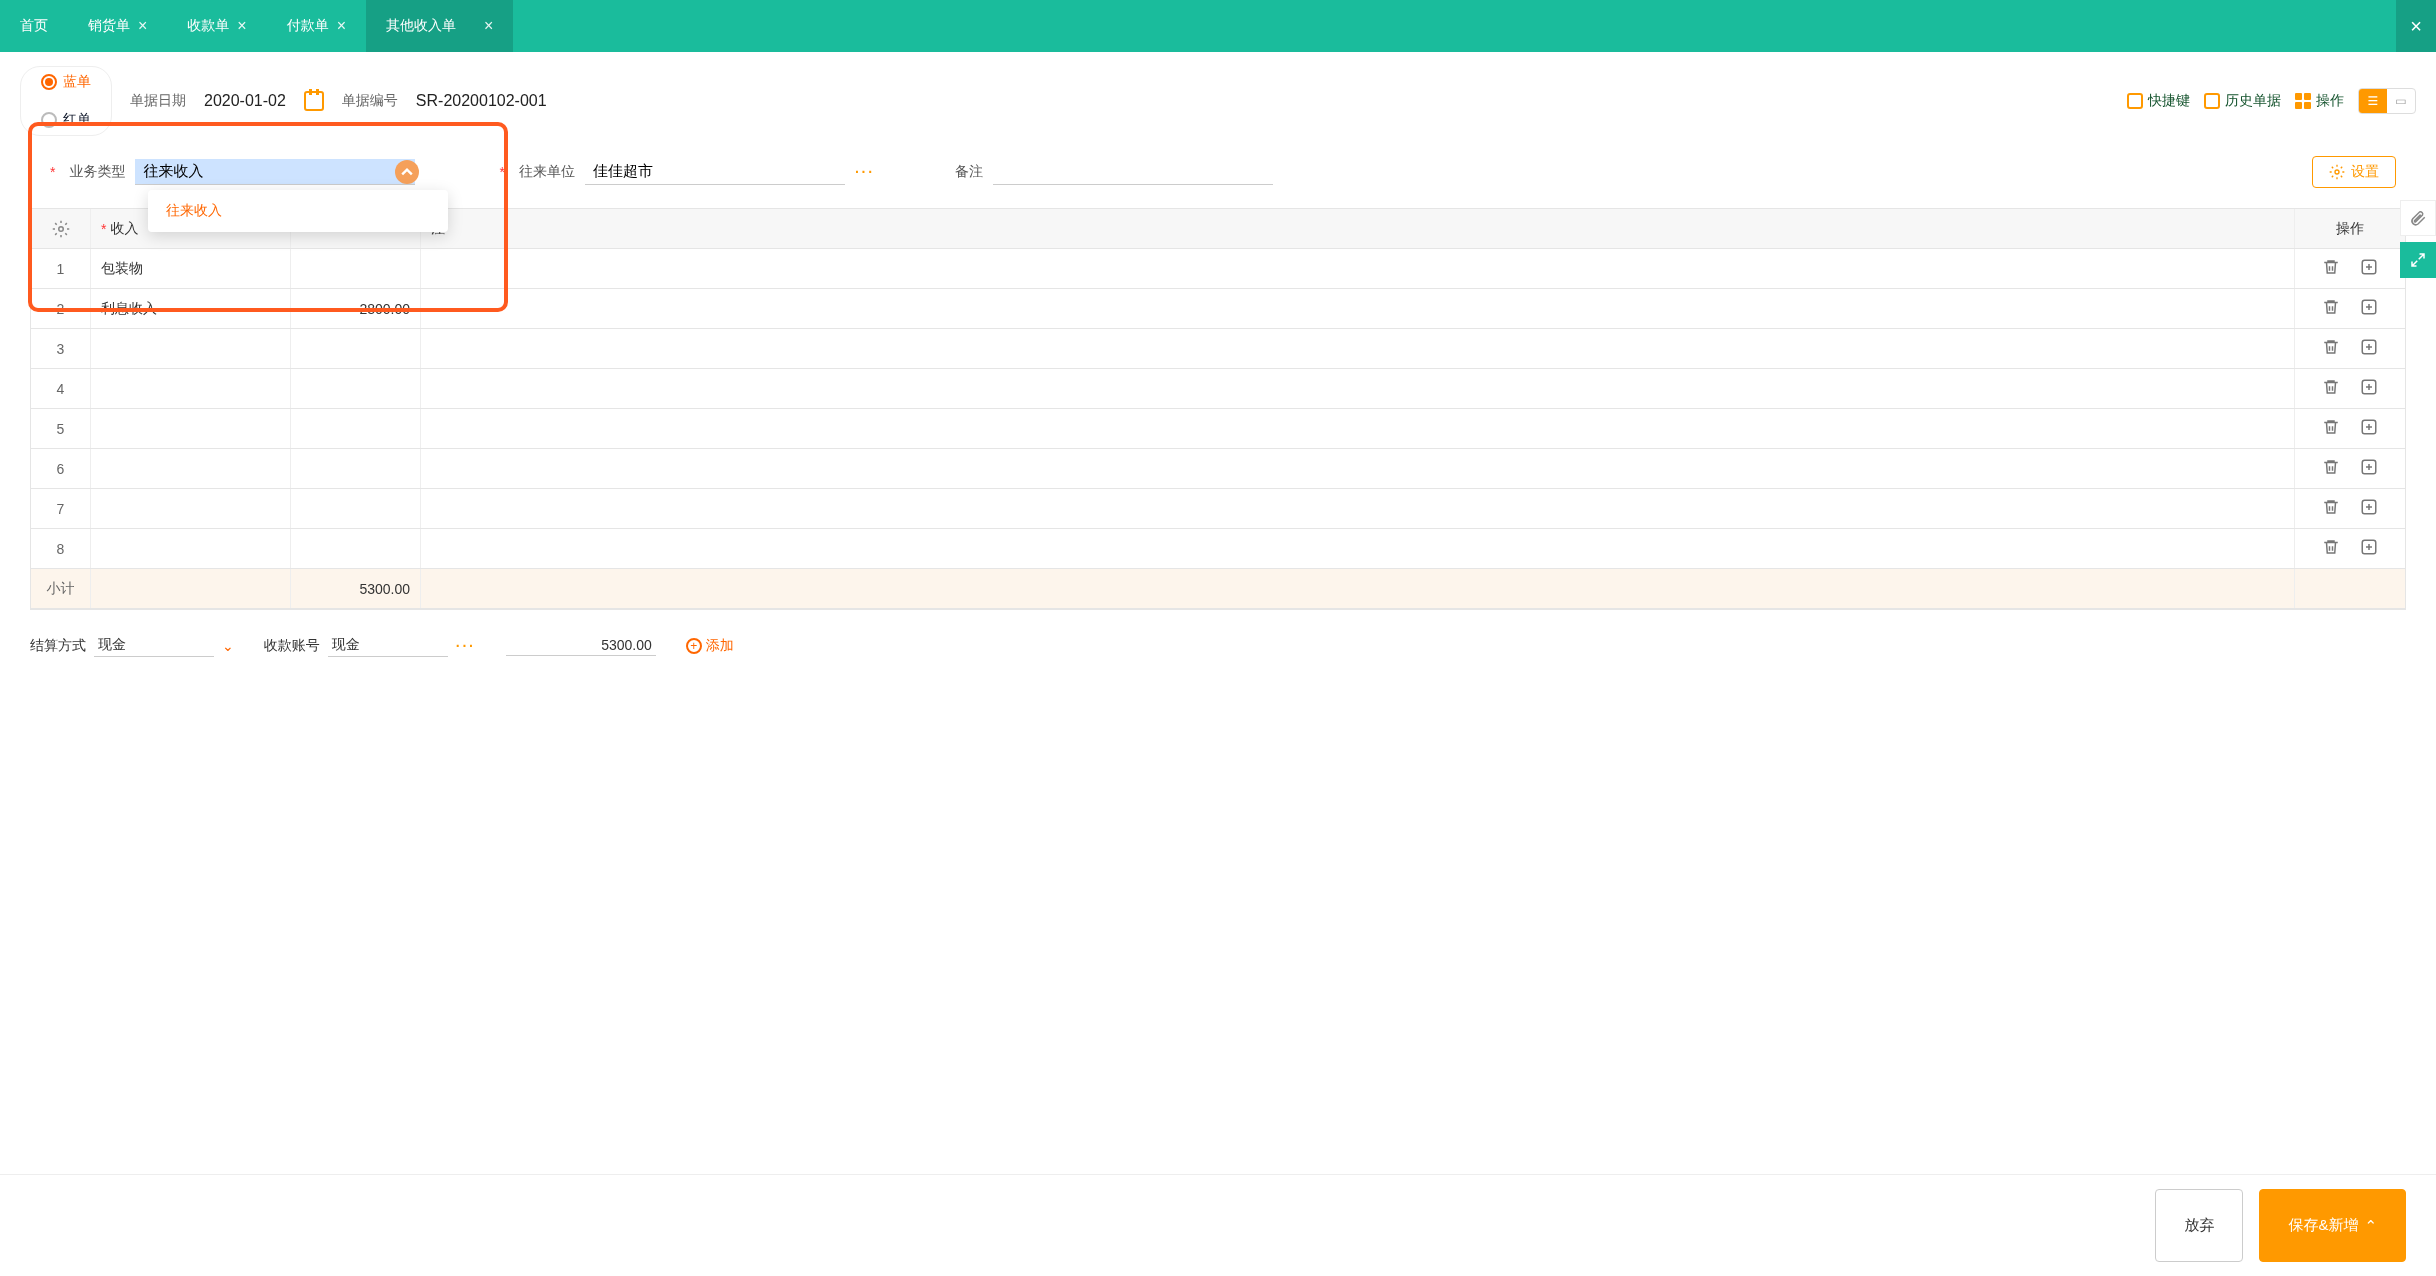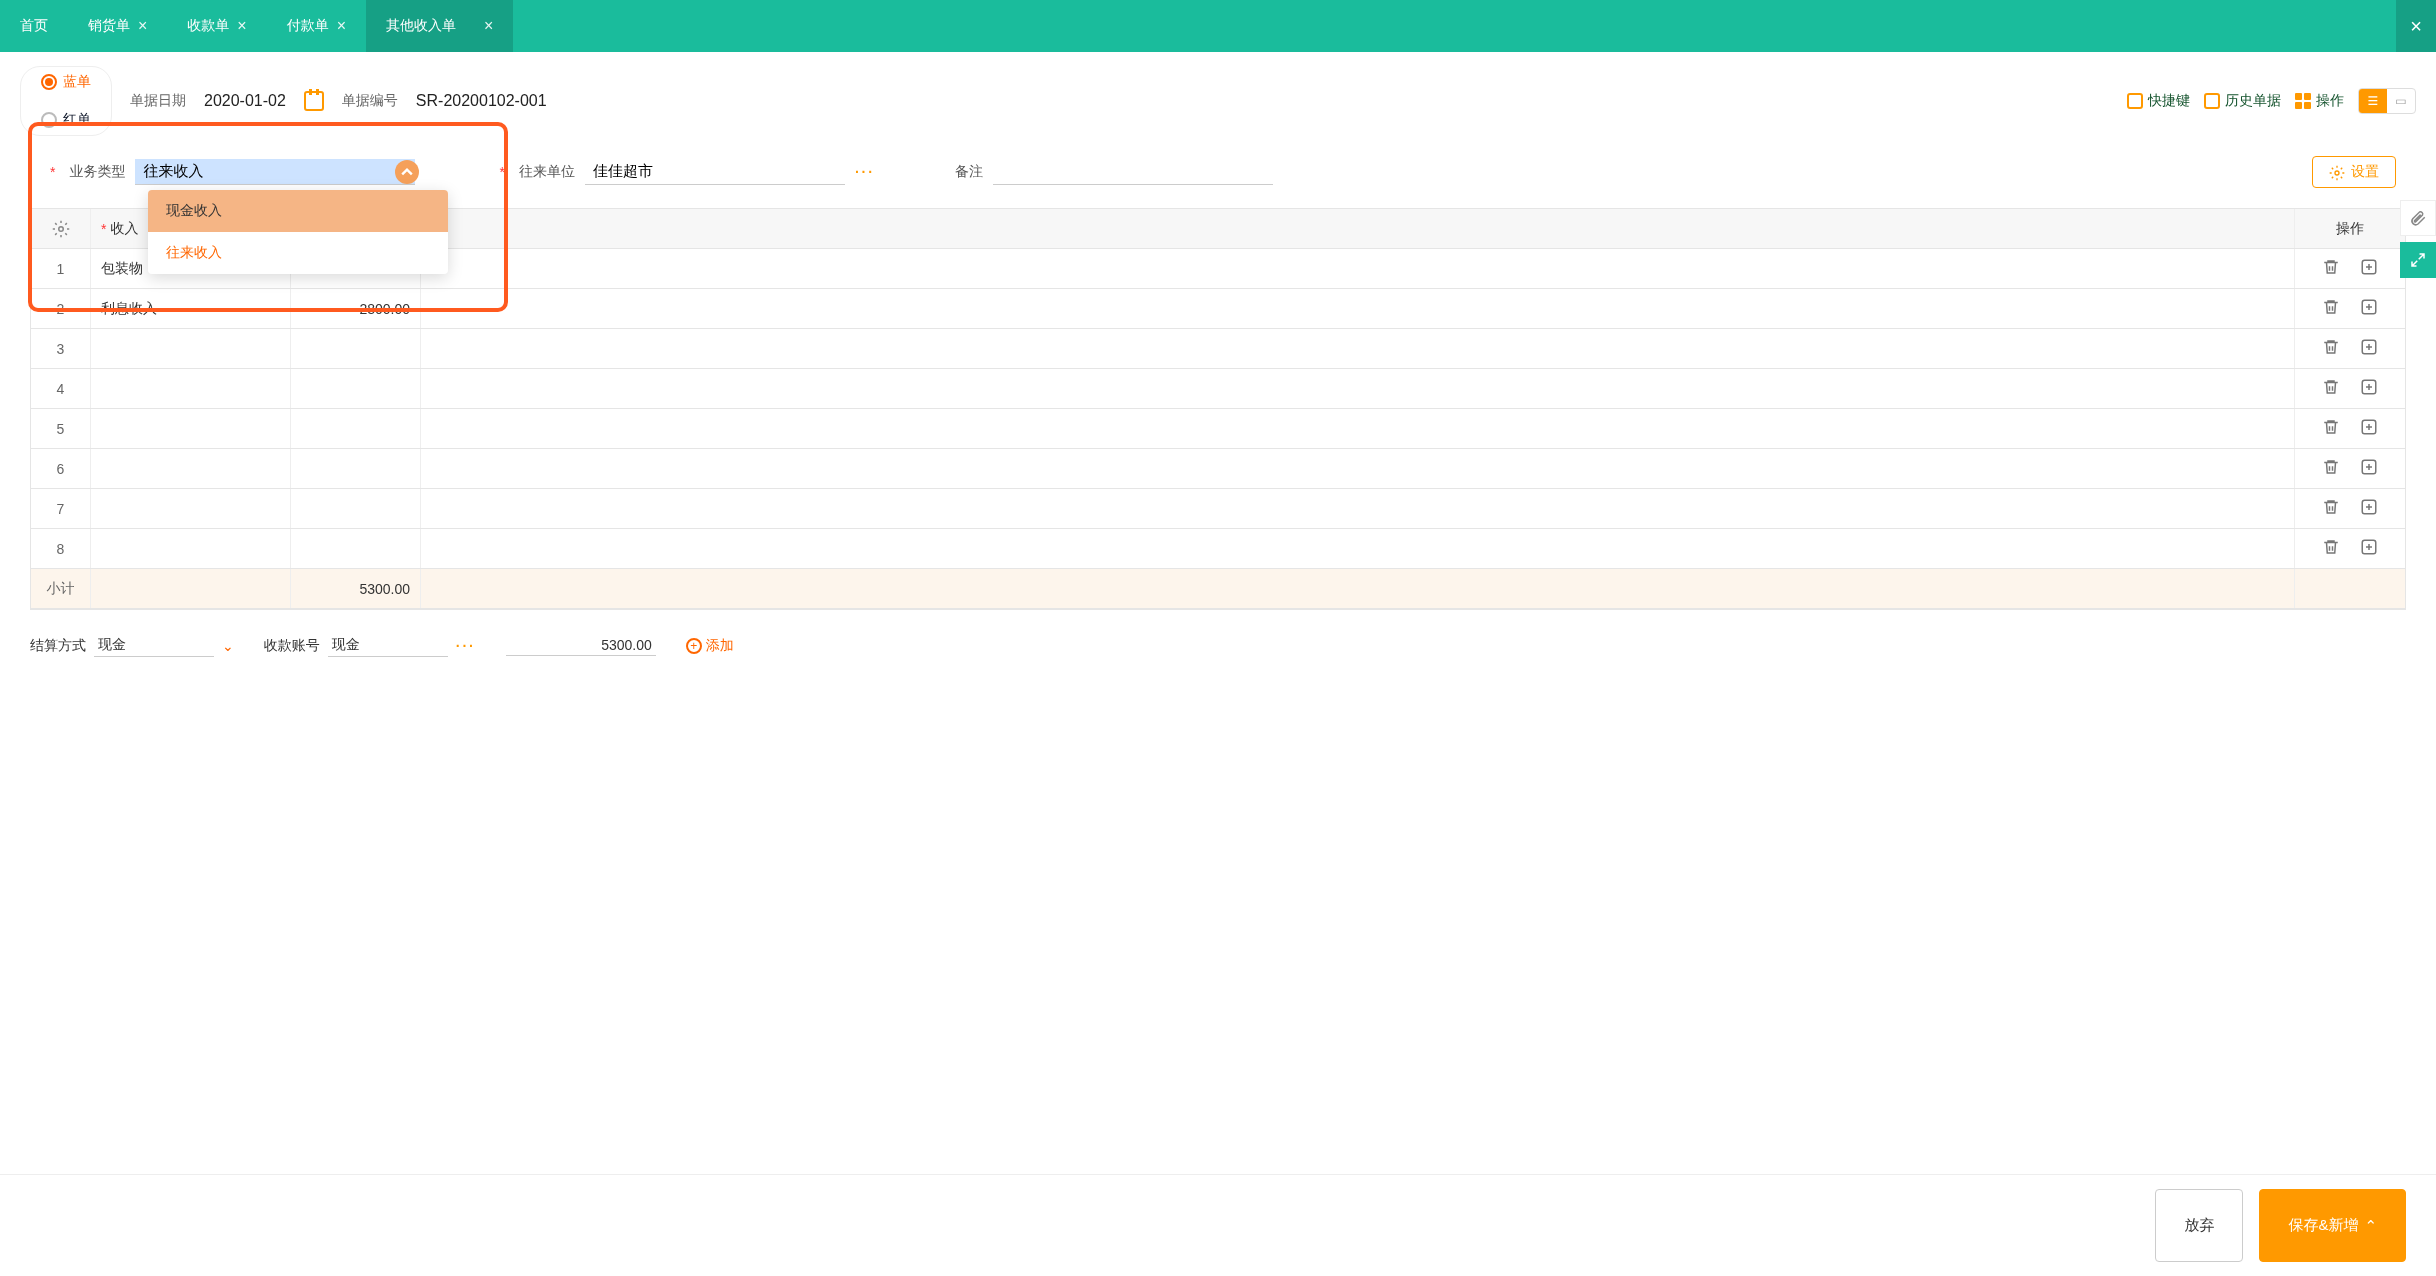--- a/index.html
+++ b/index.html
@@ -37,21 +37,21 @@
 
 .form-row { display:flex; align-items:center; padding: 10px 40px 20px 50px; gap: 80px; position:relative; }
 .field { display:flex; align-items:center; gap:10px; }
 .req { color:#f33; margin-right:4px; }
 .field-label { color:#555; }
 .field-input { border:none; border-bottom:1px solid #ccc; padding:4px 8px; min-width:260px; font-size:15px; outline:none; }
 .sel-input { background:#cde3ff; }
 .chev-circle { width:24px; height:24px; background:#f5a05a; border-radius:50%; display:inline-flex; align-items:center; justify-content:center; color:#fff; cursor:pointer; margin-left:-30px;}
 .chev-circle svg { width:12px; height:12px; }
 .dots { color:#f90; letter-spacing:2px; cursor:pointer; font-weight:bold;}
-.settings-btn { border:1px solid #f90; color:#f90; border-radius:4px; padding:6px 16px; display:flex; align-items:flex-end; gap:6px; cursor:pointer; margin-left:auto;}
+.settings-btn { border:1px solid #f90; color:#f90; border-radius:4px; padding:6px 16px; display:flex; align-items:center; gap:6px; cursor:pointer; margin-left:auto;}
 .gear { width:16px;height:16px; }
 
 
 .highlight-box { position:absolute; border:4px solid #ff5a1f; border-radius:10px; pointer-events:none; z-index:50;}
 
 
 .dropdown { position:absolute; background:#fff; box-shadow:0 4px 16px rgba(0,0,0,0.15); border-radius:4px; z-index:60; min-width:300px; overflow:hidden;}
 .dropdown .opt { padding:12px 18px; cursor:pointer; }
 .dropdown .opt.hl { background:#f5b585; color:#333;}
 .dropdown .opt.sel { color:#f60; }
@@ -185,21 +185,20 @@
     <svg class="gear" viewBox="0 0 24 24" fill="none" stroke="#f90" stroke-width="2">
           <circle cx="12" cy="12" r="3"></circle>
           <path d="M12 1v3M12 20v3M4.2 4.2l2.1 2.1M17.7 17.7l2.1 2.1M1 12h3M20 12h3M4.2 19.8l2.1-2.1M17.7 6.3l2.1-2.1"></path>
         </svg>
     <span>设置</span>
   </div>
 
   <div class="highlight-box" style="left:28px; top:-24px; width:480px; height:190px;"></div>
 
   <div class="dropdown" style="left:148px; top:44px; width:300px;">
-    <div class="opt hl">现金收入</div>
     <div class="opt sel">往来收入</div>
   </div>
 </div>
 
 <div class="sheet">
   <div class="sheet-row header">
     <div class="num">
       <svg class="gear-sm" viewBox="0 0 24 24" fill="none" stroke="#888" stroke-width="2">
             <circle cx="12" cy="12" r="3"></circle>
             <path d="M12 1v3M12 20v3M4.2 4.2l2.1 2.1M17.7 17.7l2.1 2.1M1 12h3M20 12h3M4.2 19.8l2.1-2.1M17.7 6.3l2.1-2.1"></path>

